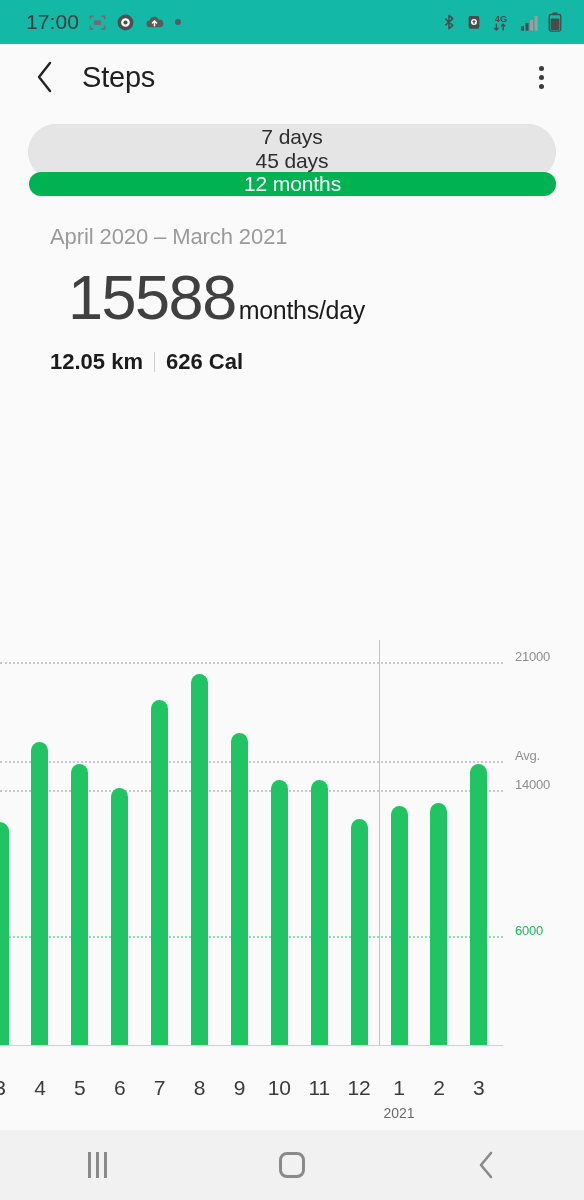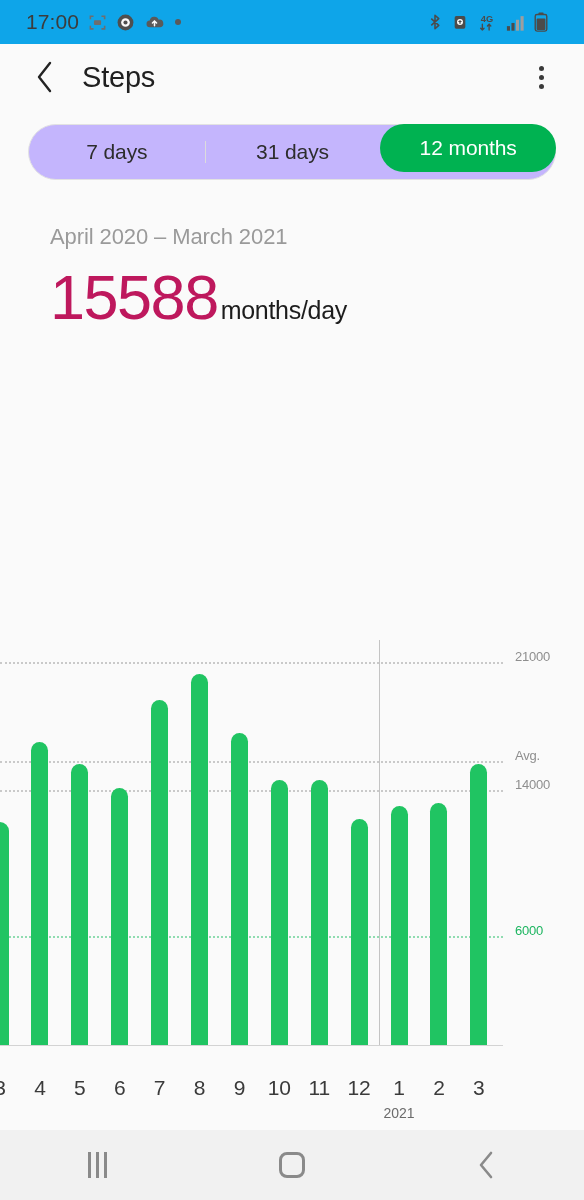--- a/index.html
+++ b/index.html
@@ -15,23 +15,23 @@
     position: relative;
     -webkit-font-smoothing: antialiased;
   }
 
   
   .status-bar {
     height: 44px;
     display: flex;
     align-items: center;
     justify-content: space-between;
-    padding: 0 36px 0 26px;
+    padding: 0 22px 0 26px;
     box-sizing: border-box;
-    background: #0ea5e9;
+    background: #14b8a6;
   }
   .status-left {
     display: flex;
     align-items: center;
     gap: 9px;
   }
   .status-time {
     font-size: 21px;
     color: #3c3c3c;
     letter-spacing: 0.1px;
@@ -88,22 +88,23 @@
   
   .tabs-wrap {
     padding: 14px 28px 0 28px;
   }
   .tabs {
     position: relative;
     height: 56px;
     border: 1px solid #e2e2e2;
     border-radius: 28px;
     display: flex;
-    background: #c4b5fd;
+    background: #e5e5e5;
     box-sizing: border-box;
+    flex-direction: column;
   }
   .tab {
     flex: 1;
     display: flex;
     align-items: center;
     justify-content: center;
     font-size: 21px;
     color: #2d2d2d;
     cursor: pointer;
     position: relative;
@@ -137,23 +138,24 @@
     color: #9a9a9a;
     letter-spacing: -0.1px;
   }
   .big-row {
     display: flex;
     align-items: baseline;
     margin-top: 16px;
   }
   .big-number {
     font-size: 63px;
-    color: #be185d;
+    color: #404040;
     letter-spacing: -1.5px;
     line-height: 1;
+    margin-left: 18px;
   }
   .big-unit {
     font-size: 25px;
     color: #1c1c1c;
     margin-left: 3px;
     letter-spacing: -0.3px;
   }
   .sub-row {
     margin-top: 20px;
     display: flex;
@@ -370,33 +372,38 @@
     <i></i>
   </div>
 </div>
 
 <div class="tabs-wrap">
   <div class="tabs">
     <div class="tab">
       <span>7 days</span>
     </div>
     <div class="tab sep">
-      <span>31 days</span>
+      <span>45 days</span>
     </div>
     <div class="tab active">
       <span>12 months</span>
     </div>
   </div>
 </div>
 
 <div class="summary">
   <div class="date-range">April 2020 – March 2021</div>
   <div class="big-row">
     <span class="big-number">15588</span>
     <span class="big-unit">months/day</span>
+  </div>
+  <div class="sub-row">
+    <span>12.05 km</span>
+    <span class="sub-div"></span>
+    <span>626 Cal</span>
   </div>
 </div>
 
 <div class="chart-area">
   <div class="plot" id="plot">
       <div class="gridline" style="top: 42px;"></div>
       <div class="gridline" style="top: 169.667px;"></div>
       <div class="gridline green" style="top: 315.571px;"></div>
       <div class="gridline" style="top: 140.705px;"></div>
       <div class="baseline" style="top: 425px;"></div>

